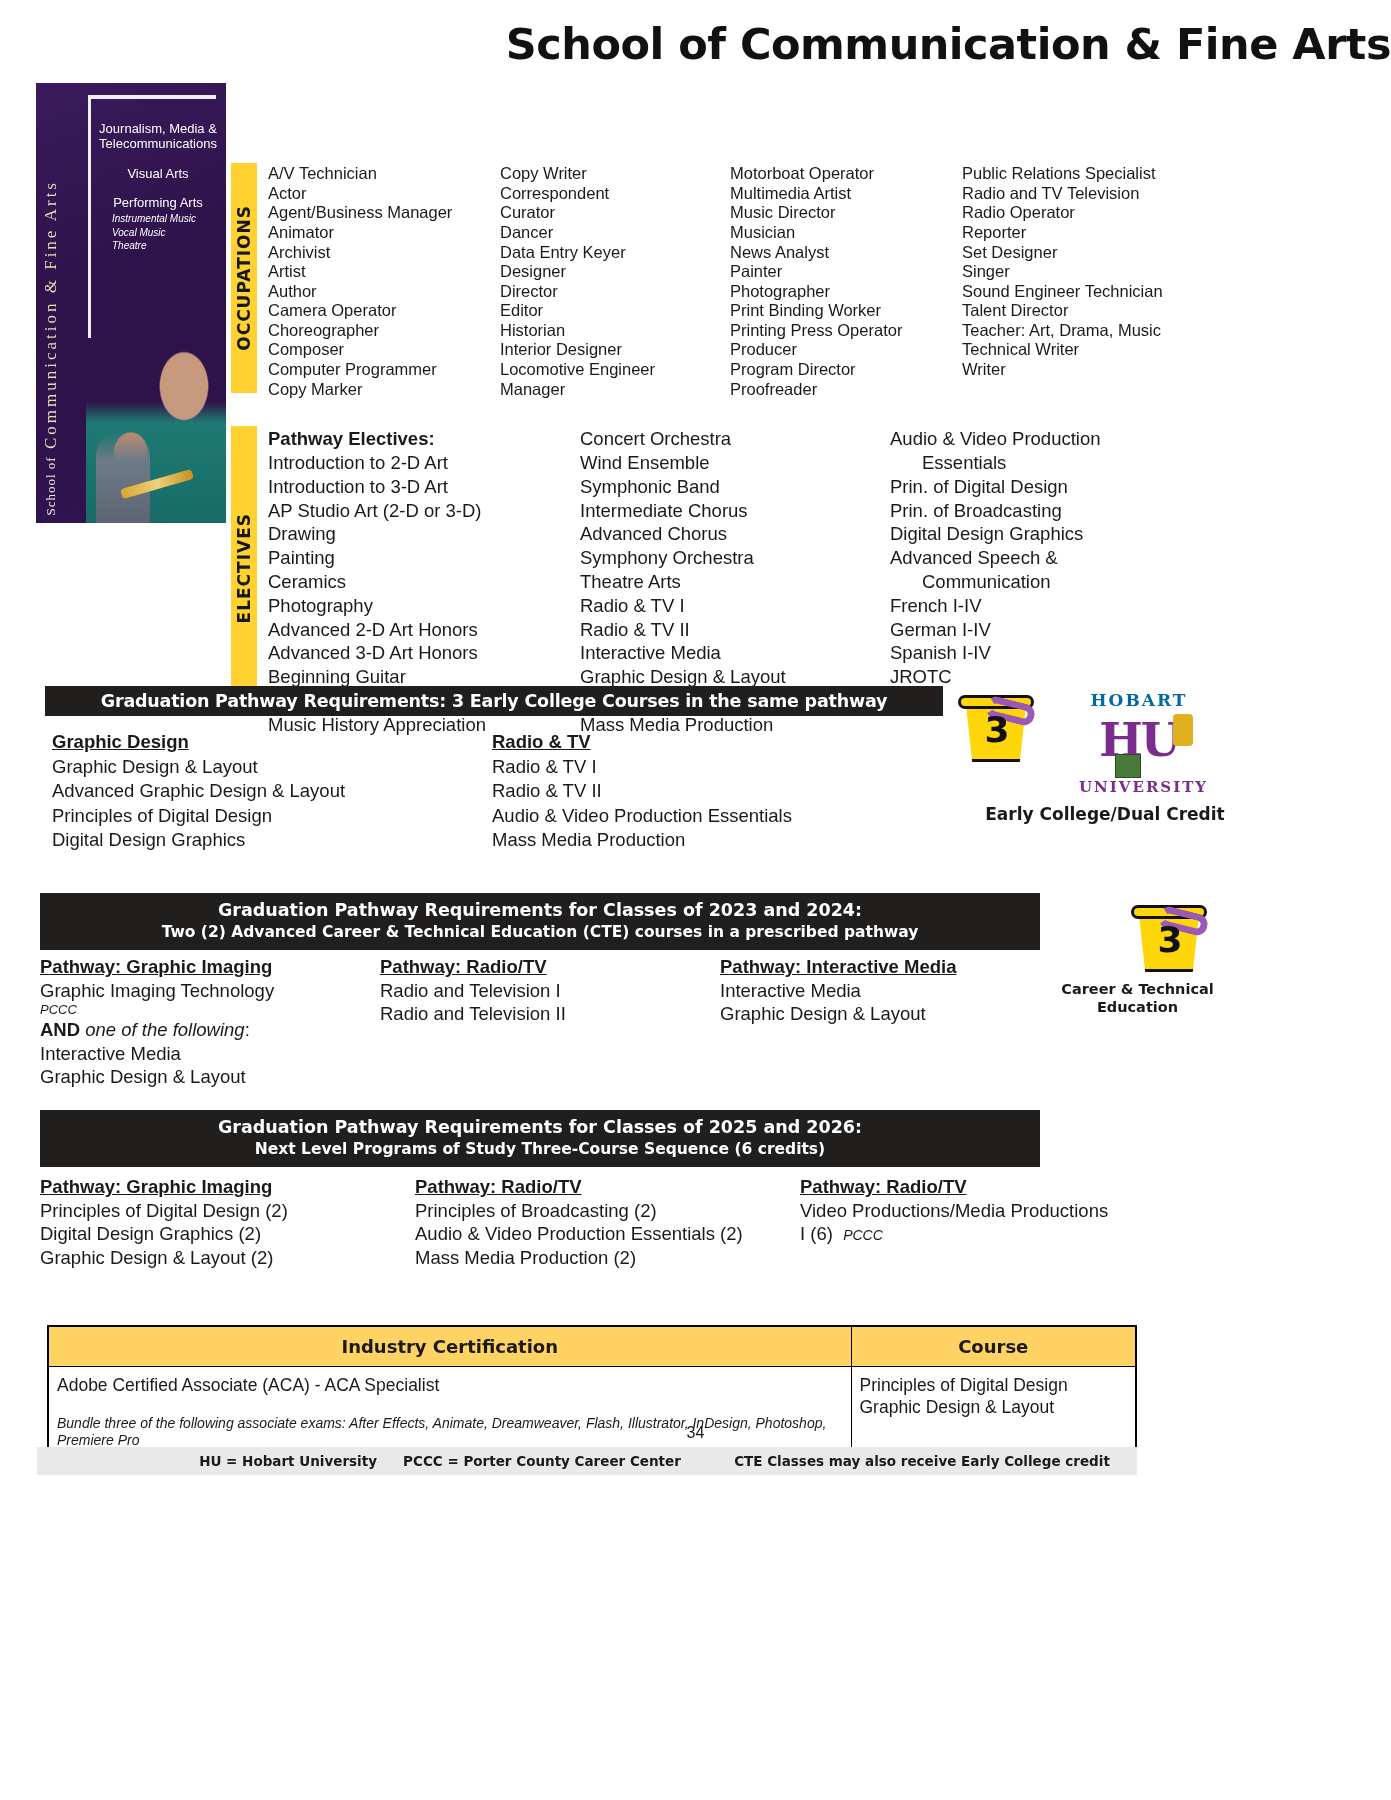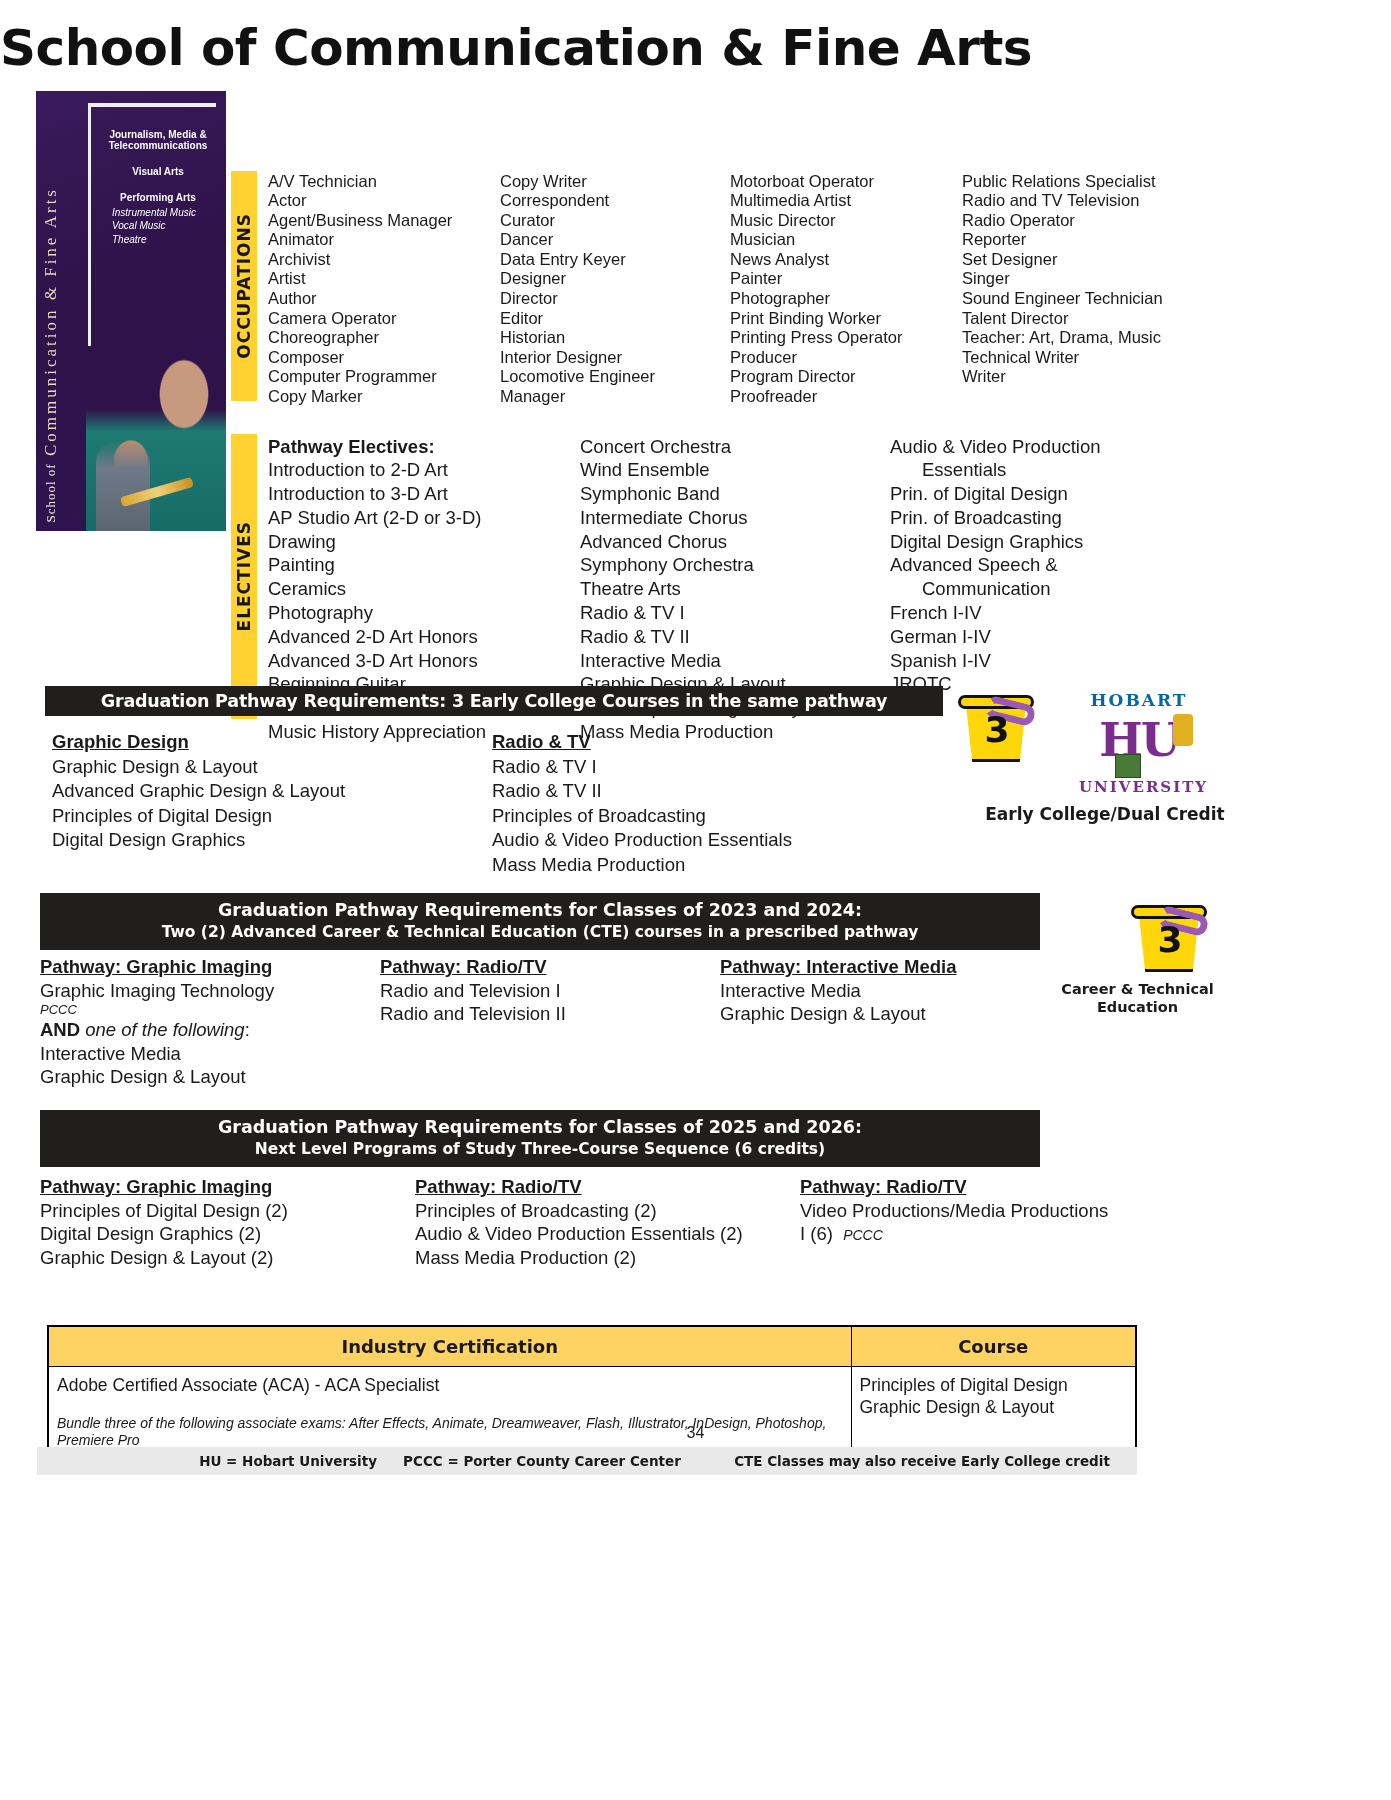--- a/index.html
+++ b/index.html
@@ -11,22 +11,22 @@
     width: 1391px;
     height: 1800px;
     font-family: "Liberation Sans", sans-serif;
     color: #1a1a1a;
     position: relative;
     overflow: hidden;
   }
 
   
   .page-title {
-    text-align: left;
-    font-size: 50px;
+    text-align: right;
+    font-size: 43px;
     font-weight: bold;
     letter-spacing: -0.5px;
     padding-top: 22px;
     line-height: 1.05;
     color: #111111;
     font-family: "DejaVu Sans", sans-serif;
   }
 
   
   .top-area {
@@ -77,24 +77,24 @@
   .banner-list {
     position: absolute;
     left: 58px;
     top: 38px;
     width: 128px;
     text-align: center;
     color: #ffffff;
     font-family: "Liberation Sans", sans-serif;
   }
   .banner-list .bl-major {
-    font-size: 10px;
+    font-size: 13px;
     line-height: 1.18;
     margin-bottom: 14px;
-    font-weight: bold;
+    font-weight: normal;
   }
   .banner-list .bl-sub {
     font-size: 10px;
     font-style: italic;
     line-height: 1.35;
     text-align: left;
     padding-left: 18px;
   }
   .banner-photo {
     position: absolute;
@@ -488,21 +488,20 @@
     <div class="hdr">Graphic Design</div>
     <div>Graphic Design &amp; Layout</div>
     <div>Advanced Graphic Design &amp; Layout</div>
     <div>Principles of Digital Design</div>
     <div>Digital Design Graphics</div>
   </div>
   <div class="c">
     <div class="hdr">Radio &amp; TV</div>
     <div>Radio &amp; TV I</div>
     <div>Radio &amp; TV II</div>
-    <div>Principles of Broadcasting</div>
     <div>Audio &amp; Video Production Essentials</div>
     <div>Mass Media Production</div>
   </div>
 </div>
 
 <div class="logo-cluster1">
   <div class="logo-row">
     <div class="bucket">
       <div class="body"></div>
       <div class="rim"></div>

